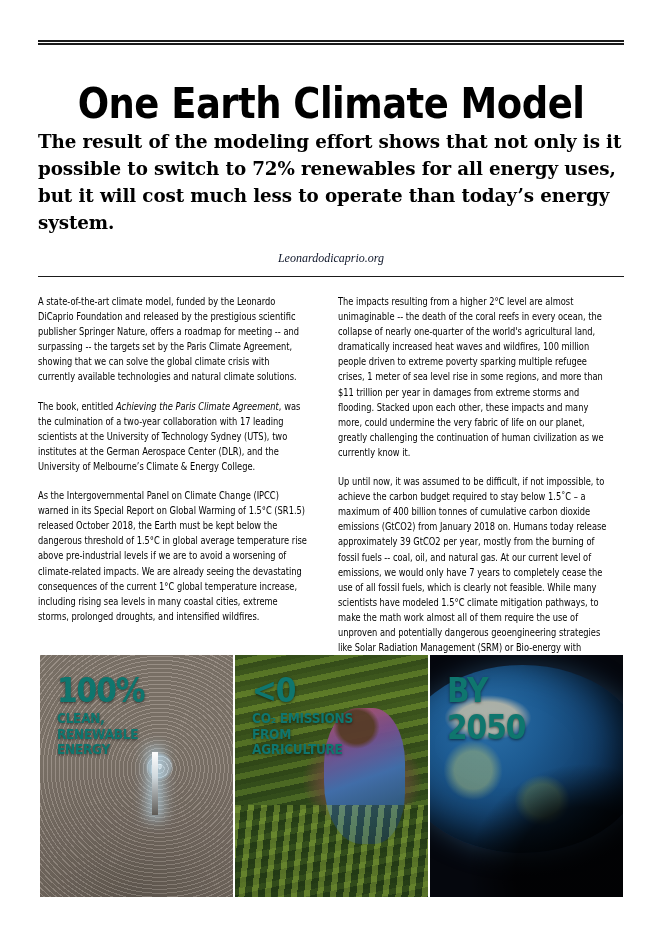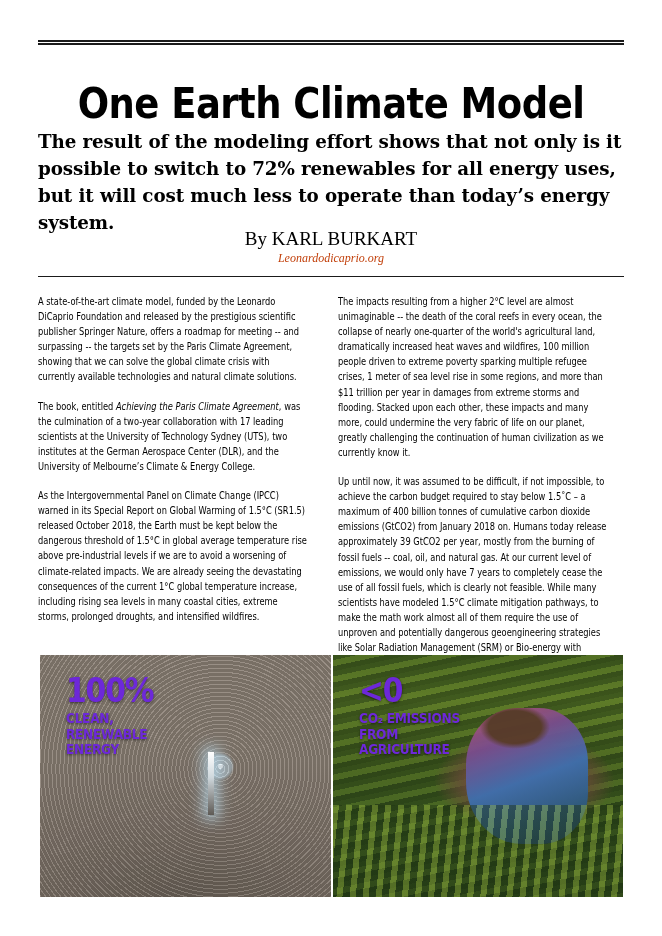--- a/index.html
+++ b/index.html
@@ -84,21 +84,21 @@
   .byline-site {
     position: absolute;
     left: 38px;
     top: 251px;
     width: 586px;
     text-align: center;
     font-family: "Liberation Serif", serif;
     font-style: italic;
     font-size: 12px;
     line-height: 15px;
-    color: #c2410c;
+    color: #0f172a;
   }
 
   
   .columns {
     position: absolute;
     left: 38px;
     top: 294px;
     width: 586px;
     height: 350px;
     display: flex;
@@ -138,21 +138,21 @@
   }
   .panel-art {
     position: absolute;
     inset: 0;
   }
   .panel-caption {
     position: absolute;
     left: 9%;
     top: 8%;
     right: 4%;
-    color: #6d28d9;
+    color: #0f766e;
     font-family: "DejaVu Sans", sans-serif;
     font-weight: bold;
     text-shadow: 0 1px 3px rgba(0,0,0,0.55);
   }
   .panel-big {
     display: block;
     font-size: 33px;
     line-height: 33px;
     letter-spacing: -1.2px;
     transform: scaleX(0.9);
@@ -284,21 +284,20 @@
 <body>
 
 <div class="page">
 
   <div class="rule-top"></div>
 
   <h1 class="headline">One Earth Climate Model</h1>
 
   <div class="deck">The result of the modeling effort shows that not only is it possible to switch to 72% renewables for all energy uses, but it will cost much less to operate than today’s energy system.</div>
 
-  <div class="byline">By KARL BURKART</div>
 
   <div class="byline-site">Leonardodicaprio.org</div>
 
   <div class="rule-byline"></div>
 
   <div class="columns">
     <div class="col">
       <p>A state-of-the-art climate model, funded by the Leonardo DiCaprio Foundation and released by the prestigious scientific publisher Springer Nature, offers a roadmap for meeting -- and surpassing -- the targets set by the Paris Climate Agreement, showing that we can solve the global climate crisis with currently available technologies and natural climate solutions.</p>
       <p>
         <span>The book, entitled <i>Achieving the Paris Climate Agreement</i>, was the culmination of a two-year collaboration with 17 leading scientists at the University of Technology Sydney (UTS), two institutes at the German Aerospace Center (DLR), and the University of Melbourne’s Climate &amp; Energy College.</span>
@@ -331,16 +330,23 @@
       <div class="panel-caption">
         <span class="panel-big">&lt;0</span>
         <span class="panel-sub">
           <span>CO₂ EMISSIONS</span>
           <span>FROM</span>
           <span>AGRICULTURE</span>
         </span>
       </div>
     </div>
 
+    <div class="panel">
+      <div class="panel-art art-earth"></div>
+      <div class="panel-caption">
+        <span class="panel-big">BY</span>
+        <span class="panel-big">2050</span>
+      </div>
+    </div>
 
   </div>
 
 </div>
 
 </body></html>

